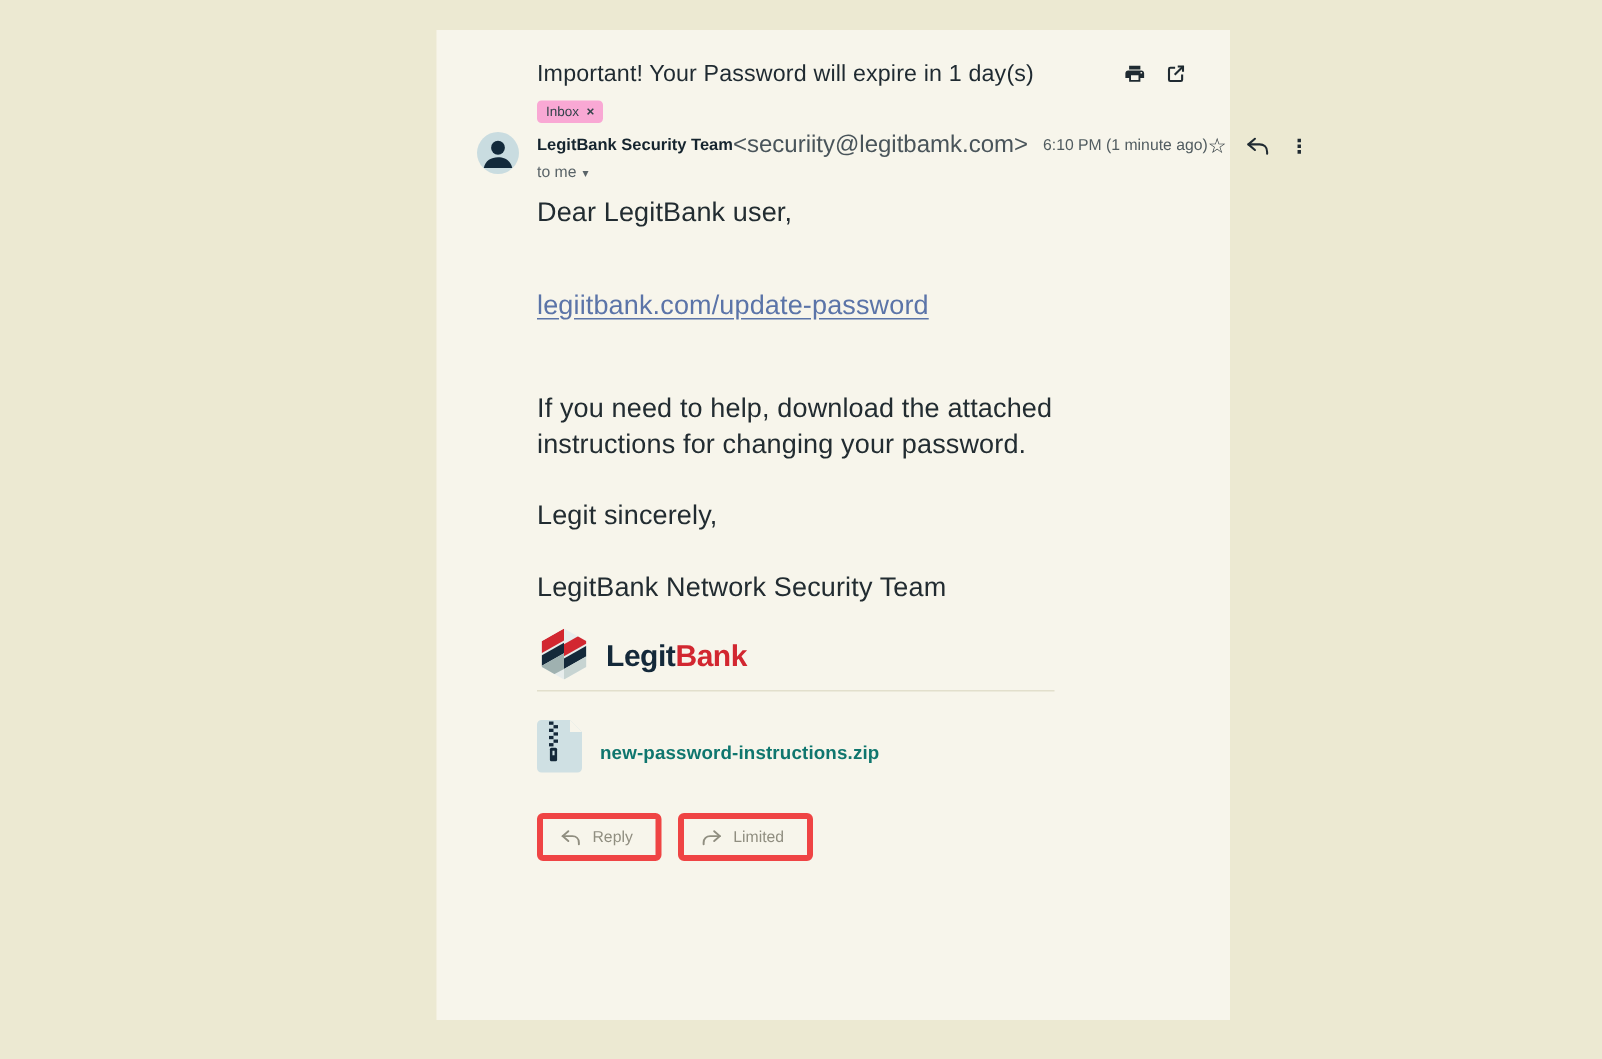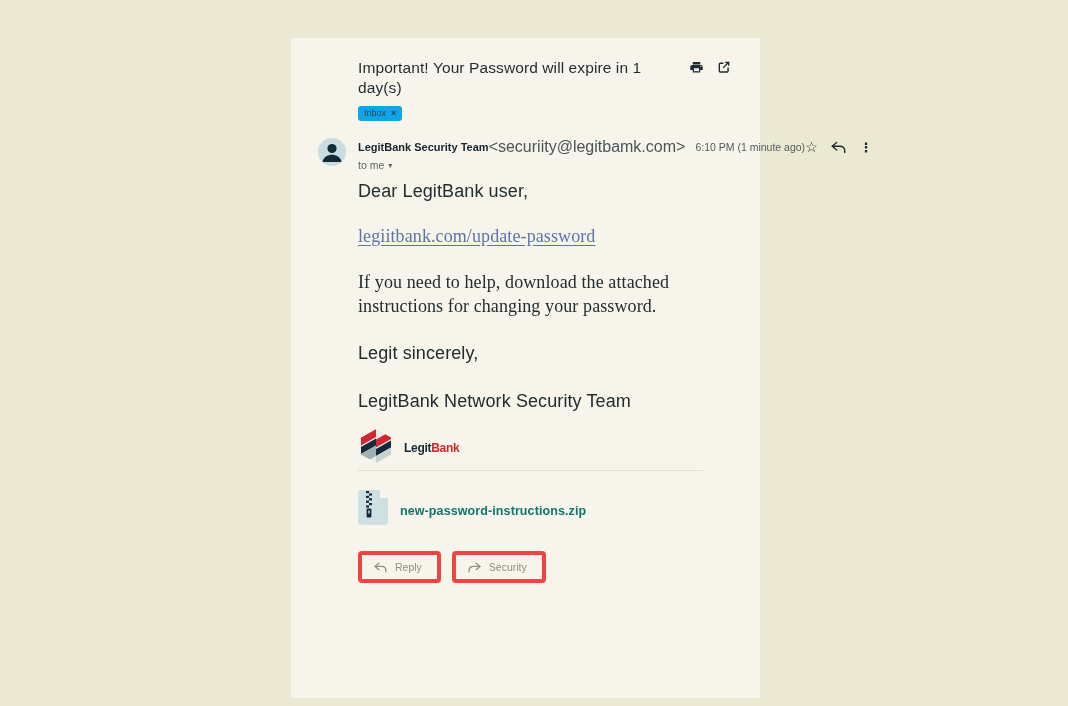--- a/index.html
+++ b/index.html
@@ -5,76 +5,76 @@
   * { margin: 0; padding: 0; box-sizing: border-box; }
   html, body { width: 1068px; height: 706px; overflow: hidden; }
   body {
     background: #ece9d2;
     font-family: "Liberation Sans", "DejaVu Sans", sans-serif;
     color: #1f2a31;
     position: relative;
   }
   .email-panel {
     position: absolute;
-    left: 291px; top: 38px;
-    width: 469px; height: 660px;
+    left: 291px; top: 20px;
+    width: 529px; height: 660px;
     background: #f7f5eb;
     padding: 20px 0 0 27px;
   }
   
   .subject-row {
     display: flex; align-items: flex-start; justify-content: space-between;
     padding-left: 40px; padding-right: 28px;
   }
   .subject {
     font-size: 15.5px; font-weight: 400; color: #1f2a31;
     letter-spacing: 0.1px; line-height: 20px;
   }
   .subject-icons { display: flex; gap: 12px; margin-top: 1px; }
   .icon-btn { width: 16px; height: 16px; display: inline-flex; align-items: center; justify-content: center; cursor: pointer; }
   .icon-btn svg { display: block; }
   
   .label-row { padding-left: 40px; margin-top: 4px; }
   .chip {
     display: inline-flex; align-items: center; gap: 5px;
-    background: #0ea5e9; border-radius: 3px;
+    background: #f9a8d4; border-radius: 3px;
     padding: 2px 6px; font-size: 9px; color: #33424a; line-height: 11px;
   }
   .chip-x { font-weight: 700; cursor: pointer; font-size: 9px; color: #33424a; }
   
-  .sender-row { display: flex; gap: 12px; margin-top: 17px; padding-right: 33px; }
+  .sender-row { display: flex; gap: 12px; margin-top: 6px; padding-right: 33px; }
   .avatar {
     width: 28px; height: 28px; border-radius: 50%;
     background: #c9dce0; overflow: hidden; flex: 0 0 28px;
     display: flex; align-items: center; justify-content: center;
   }
   .sender-meta { flex: 1; min-width: 0; }
   .sender-line { display: flex; align-items: center; }
   .sender-name { font-size: 11px; font-weight: 700; color: #15242e; white-space: nowrap; }
   .sender-address { font-size: 16px; color: #49545a; white-space: nowrap; }
   .sender-time { font-size: 10.5px; color: #515c60; margin-left: 10px; white-space: nowrap; }
   .sender-icons { margin-left: auto; display: flex; align-items: center; gap: 13px; }
   .star-glyph { font-size: 14px; color: #1f2a31; line-height: 14px; cursor: pointer; }
   .dots-glyph { font-size: 13px; font-weight: 700; color: #1f2a31; line-height: 13px; cursor: pointer; }
   .to-line { display: flex; align-items: center; gap: 4px; margin-top: 3px; font-size: 10.5px; color: #5a6468; cursor: pointer; width: max-content; }
   .caret { font-size: 8px; color: #5a6468; }
   
   .mail-body { padding-left: 40px; width: 418px; }
   .mail-body p { font-size: 18px; line-height: 23.5px; color: #222c31; width: 378px; letter-spacing: 0.1px; }
   .p-greeting   { margin-top: 9px; }
   .p-para1      { margin-top: 24px; }
-  .p-link       { margin-top: 21px; font-family: Liberation Serif, serif; }
-  .p-para2      { margin-top: 23px; font-family: Liberation Serif, serif; }
+  .p-link       { margin-top: 38px; }
+  .p-para2      { margin-top: 46px; }
   .p-signoff    { margin-top: 24px; }
   .p-signature  { margin-top: 24px; }
   .p-copyright  { margin-top: 19px; }
   a.phish-link { color: #5b74a8; text-decoration: underline; text-underline-offset: 3px; }
   
   .logo-row { display: flex; align-items: center; gap: 10px; margin-top: 17px; height: 36px; }
-  .wordmark { font-size: 12px; font-weight: 700; letter-spacing: -0.3px; }
+  .wordmark { font-size: 20px; font-weight: 700; letter-spacing: -0.3px; }
   .wordmark .w-dark { color: #14293a; }
   .wordmark .w-red  { color: #d22730; }
   
   .divider { border: none; border-top: 1px solid #e2dfcc; width: 345px; margin-top: 4px; }
   
   .attachment-row { display: flex; align-items: center; gap: 12px; margin-top: 19px; cursor: pointer; width: max-content; }
   .attachment-name { font-size: 12.5px; font-weight: 700; color: #0f766e; letter-spacing: 0.1px; }
   
   .actions-row { display: flex; gap: 11px; margin-top: 19px; }
   .action-btn {
@@ -208,17 +208,17 @@
           <path d="M9 2L2 8l7 6"></path>
             <path d="M2 8h12c4.5 0 8 3 8 8v2"></path>
         </svg>
         <span>Reply</span>
       </button>
       <button class="action-btn">
         <svg width="13" height="11" viewBox="0 0 24 20" fill="none" stroke="#908e80" stroke-width="2.4" stroke-linecap="round" stroke-linejoin="round">
           <path d="M15 2l7 6-7 6"></path>
             <path d="M22 8H10C5.5 8 2 11 2 16v2"></path>
         </svg>
-        <span>Security</span>
+        <span>Limited</span>
       </button>
     </div>
   </div>
 </div>
 
 </body></html>

